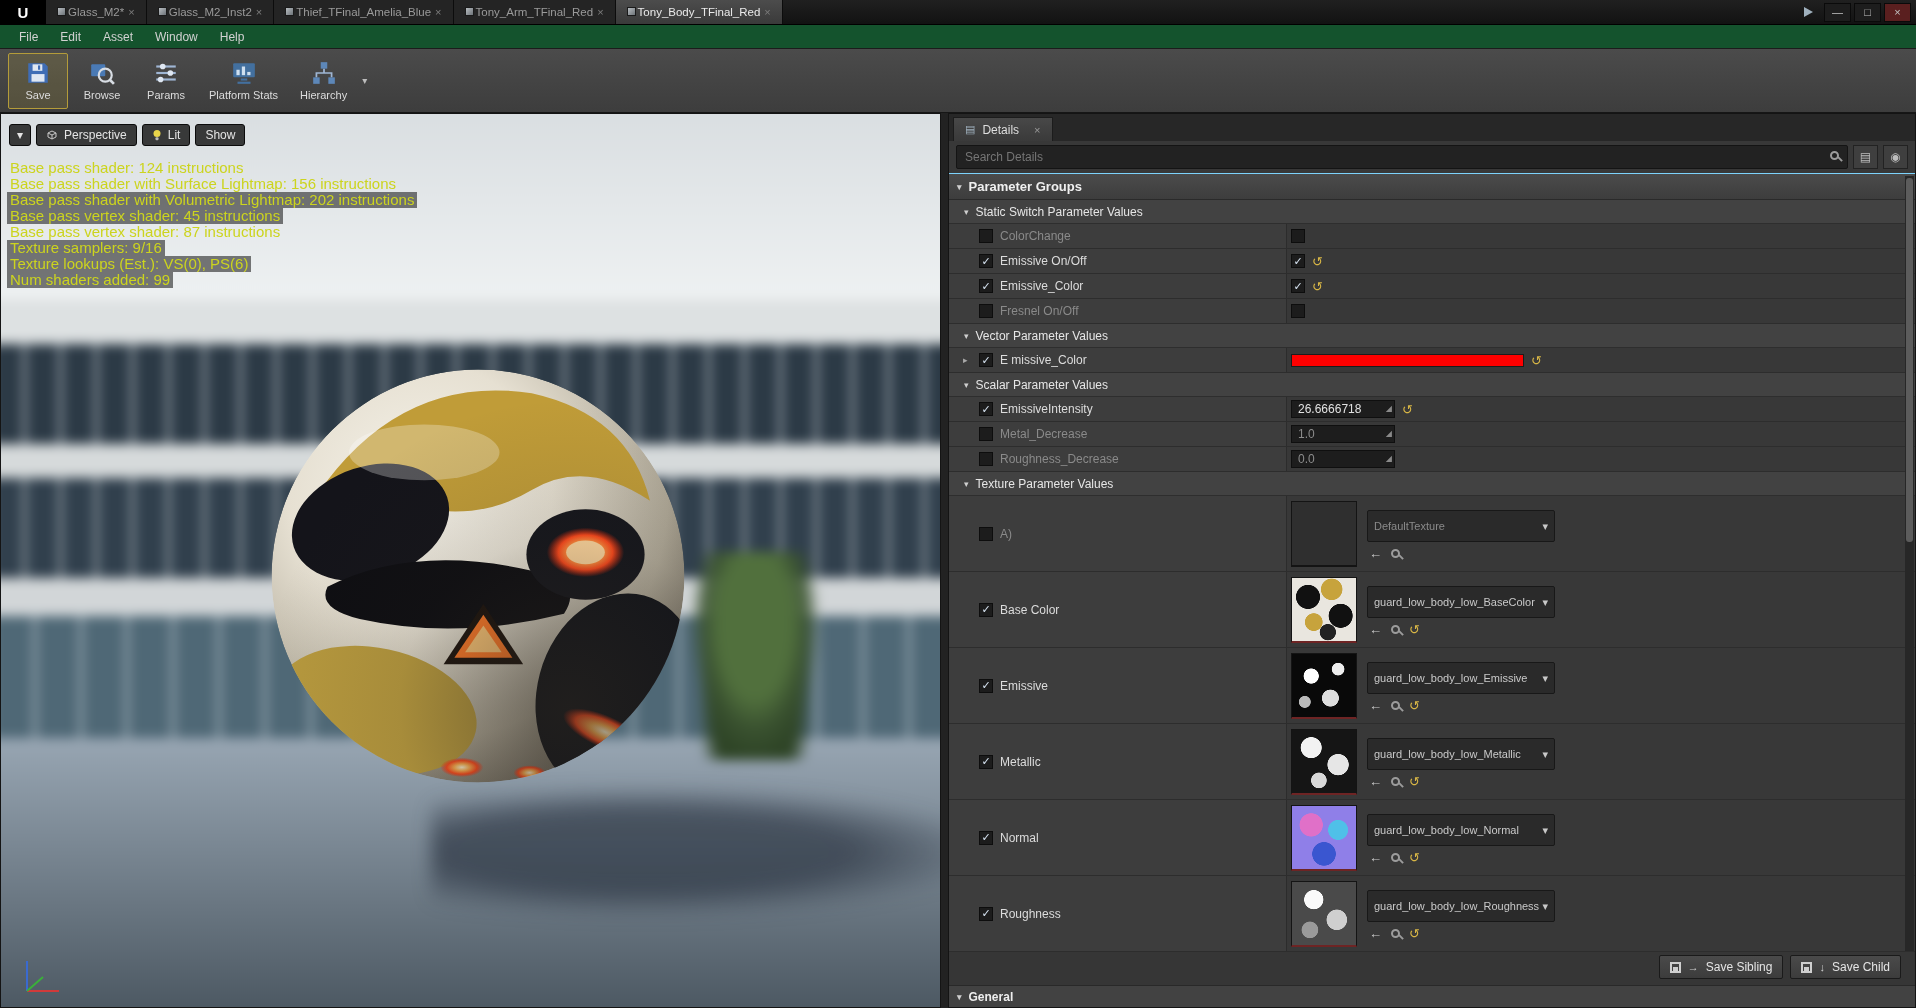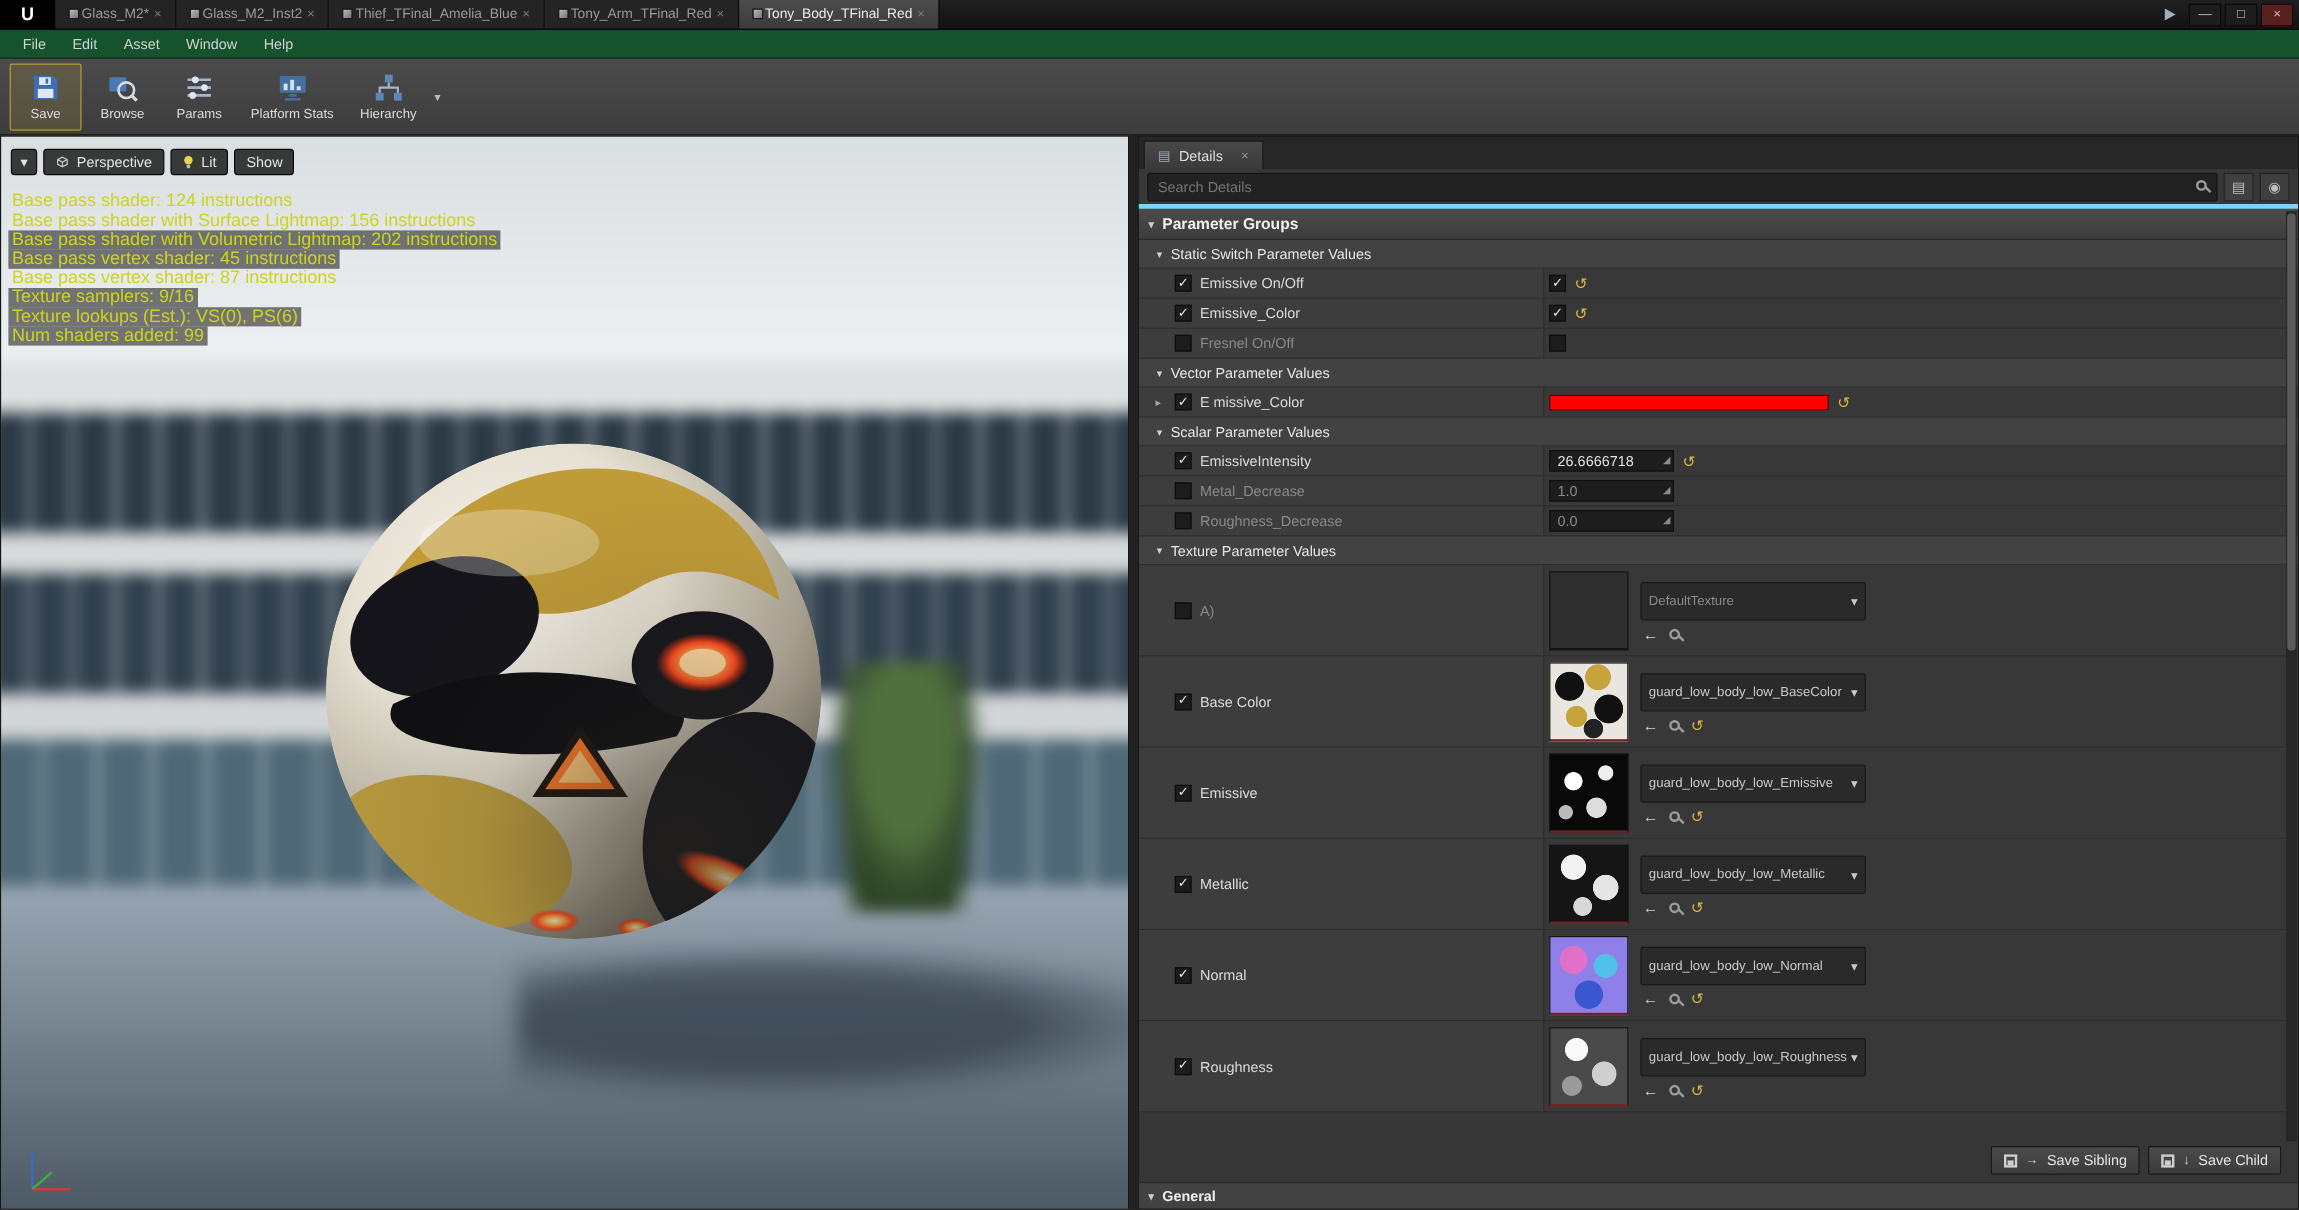--- a/index.html
+++ b/index.html
@@ -65,21 +65,21 @@
 
   .gizmo{position:absolute;left:16px;bottom:6px;z-index:5}
 
   
   .details{flex:1;display:flex;flex-direction:column;background:#363636;position:relative;min-width:0;border:1px solid #141414}
   .d-tabstrip{height:27px;background:#272727;display:flex;align-items:flex-end;padding-left:4px;flex:none}
   .d-tab{display:flex;align-items:center;gap:7px;height:24px;padding:0 11px;background:linear-gradient(#484848,#3a3a3a);border:1px solid #1c1c1c;border-bottom:none;color:#dedede;font-size:12px}
   .d-tab-ico{color:#9fb0bd;font-size:11px}
   .d-tab-x{color:#999;margin-left:8px;font-size:11px}
 
-  .d-search{height:33px;display:flex;align-items:center;gap:5px;padding:4px 7px;background:#383838;border-bottom:4px solid #7dd3fc;flex:none}
+  .d-search{height:33px;display:flex;align-items:center;gap:5px;padding:4px 7px;background:#383838;border-bottom:1px solid #7dd3fc;flex:none}
   .search-wrap{position:relative;flex:1}
   .search-wrap input{width:100%;height:24px;background:#222;border:1px solid #141414;border-radius:2px;color:#b9b9b9;padding:0 26px 0 8px;font-size:12px;font-family:"Liberation Sans",sans-serif}
   .icon-mag{width:9px;height:9px;border:2px solid #9c9c9c;border-radius:50%;position:relative;display:inline-block;flex:none}
   .icon-mag::after{content:"";position:absolute;width:6px;height:2px;background:#9c9c9c;transform:rotate(45deg);right:-6px;bottom:-2px}
   .search-mag{position:absolute;right:9px;top:6px}
   .sq-btn{width:25px;height:24px;background:#3f3f3f;border:1px solid #222;display:flex;align-items:center;justify-content:center;color:#bdbdbd;font-size:12px;flex:none}
 
   .d-body{flex:1;display:flex;flex-direction:column;min-height:0;overflow:hidden}
   .pg-header{height:26px;display:flex;align-items:center;gap:7px;padding-left:8px;background:linear-gradient(#4b4b4b,#3d3d3d);border-bottom:1px solid #2a2a2a;color:#f0f0f0;font-weight:bold;font-size:13px;flex:none}
   .tri{font-size:9px;color:#cfcfcf}
@@ -372,20 +372,29 @@
         <div class="pg-header">
           <span class="tri">▾</span>
           <span>Parameter Groups</span>
         </div>
 
         <div class="sec-header">
           <span class="tri">▾</span>
           <span>Static Switch Parameter Values</span>
         </div>
 
+        <div class="prow">
+          <div class="pl">
+            <span class="cb"></span>
+            <span class="plabel dim">ColorChange</span>
+          </div>
+          <div class="pr">
+            <span class="cb"></span>
+          </div>
+        </div>
 
         <div class="prow">
           <div class="pl">
             <span class="cb">
                 <span class="cbm">✓</span>
               </span>
             <span class="plabel">Emissive On/Off</span>
           </div>
           <div class="pr">
             <span class="cb">

